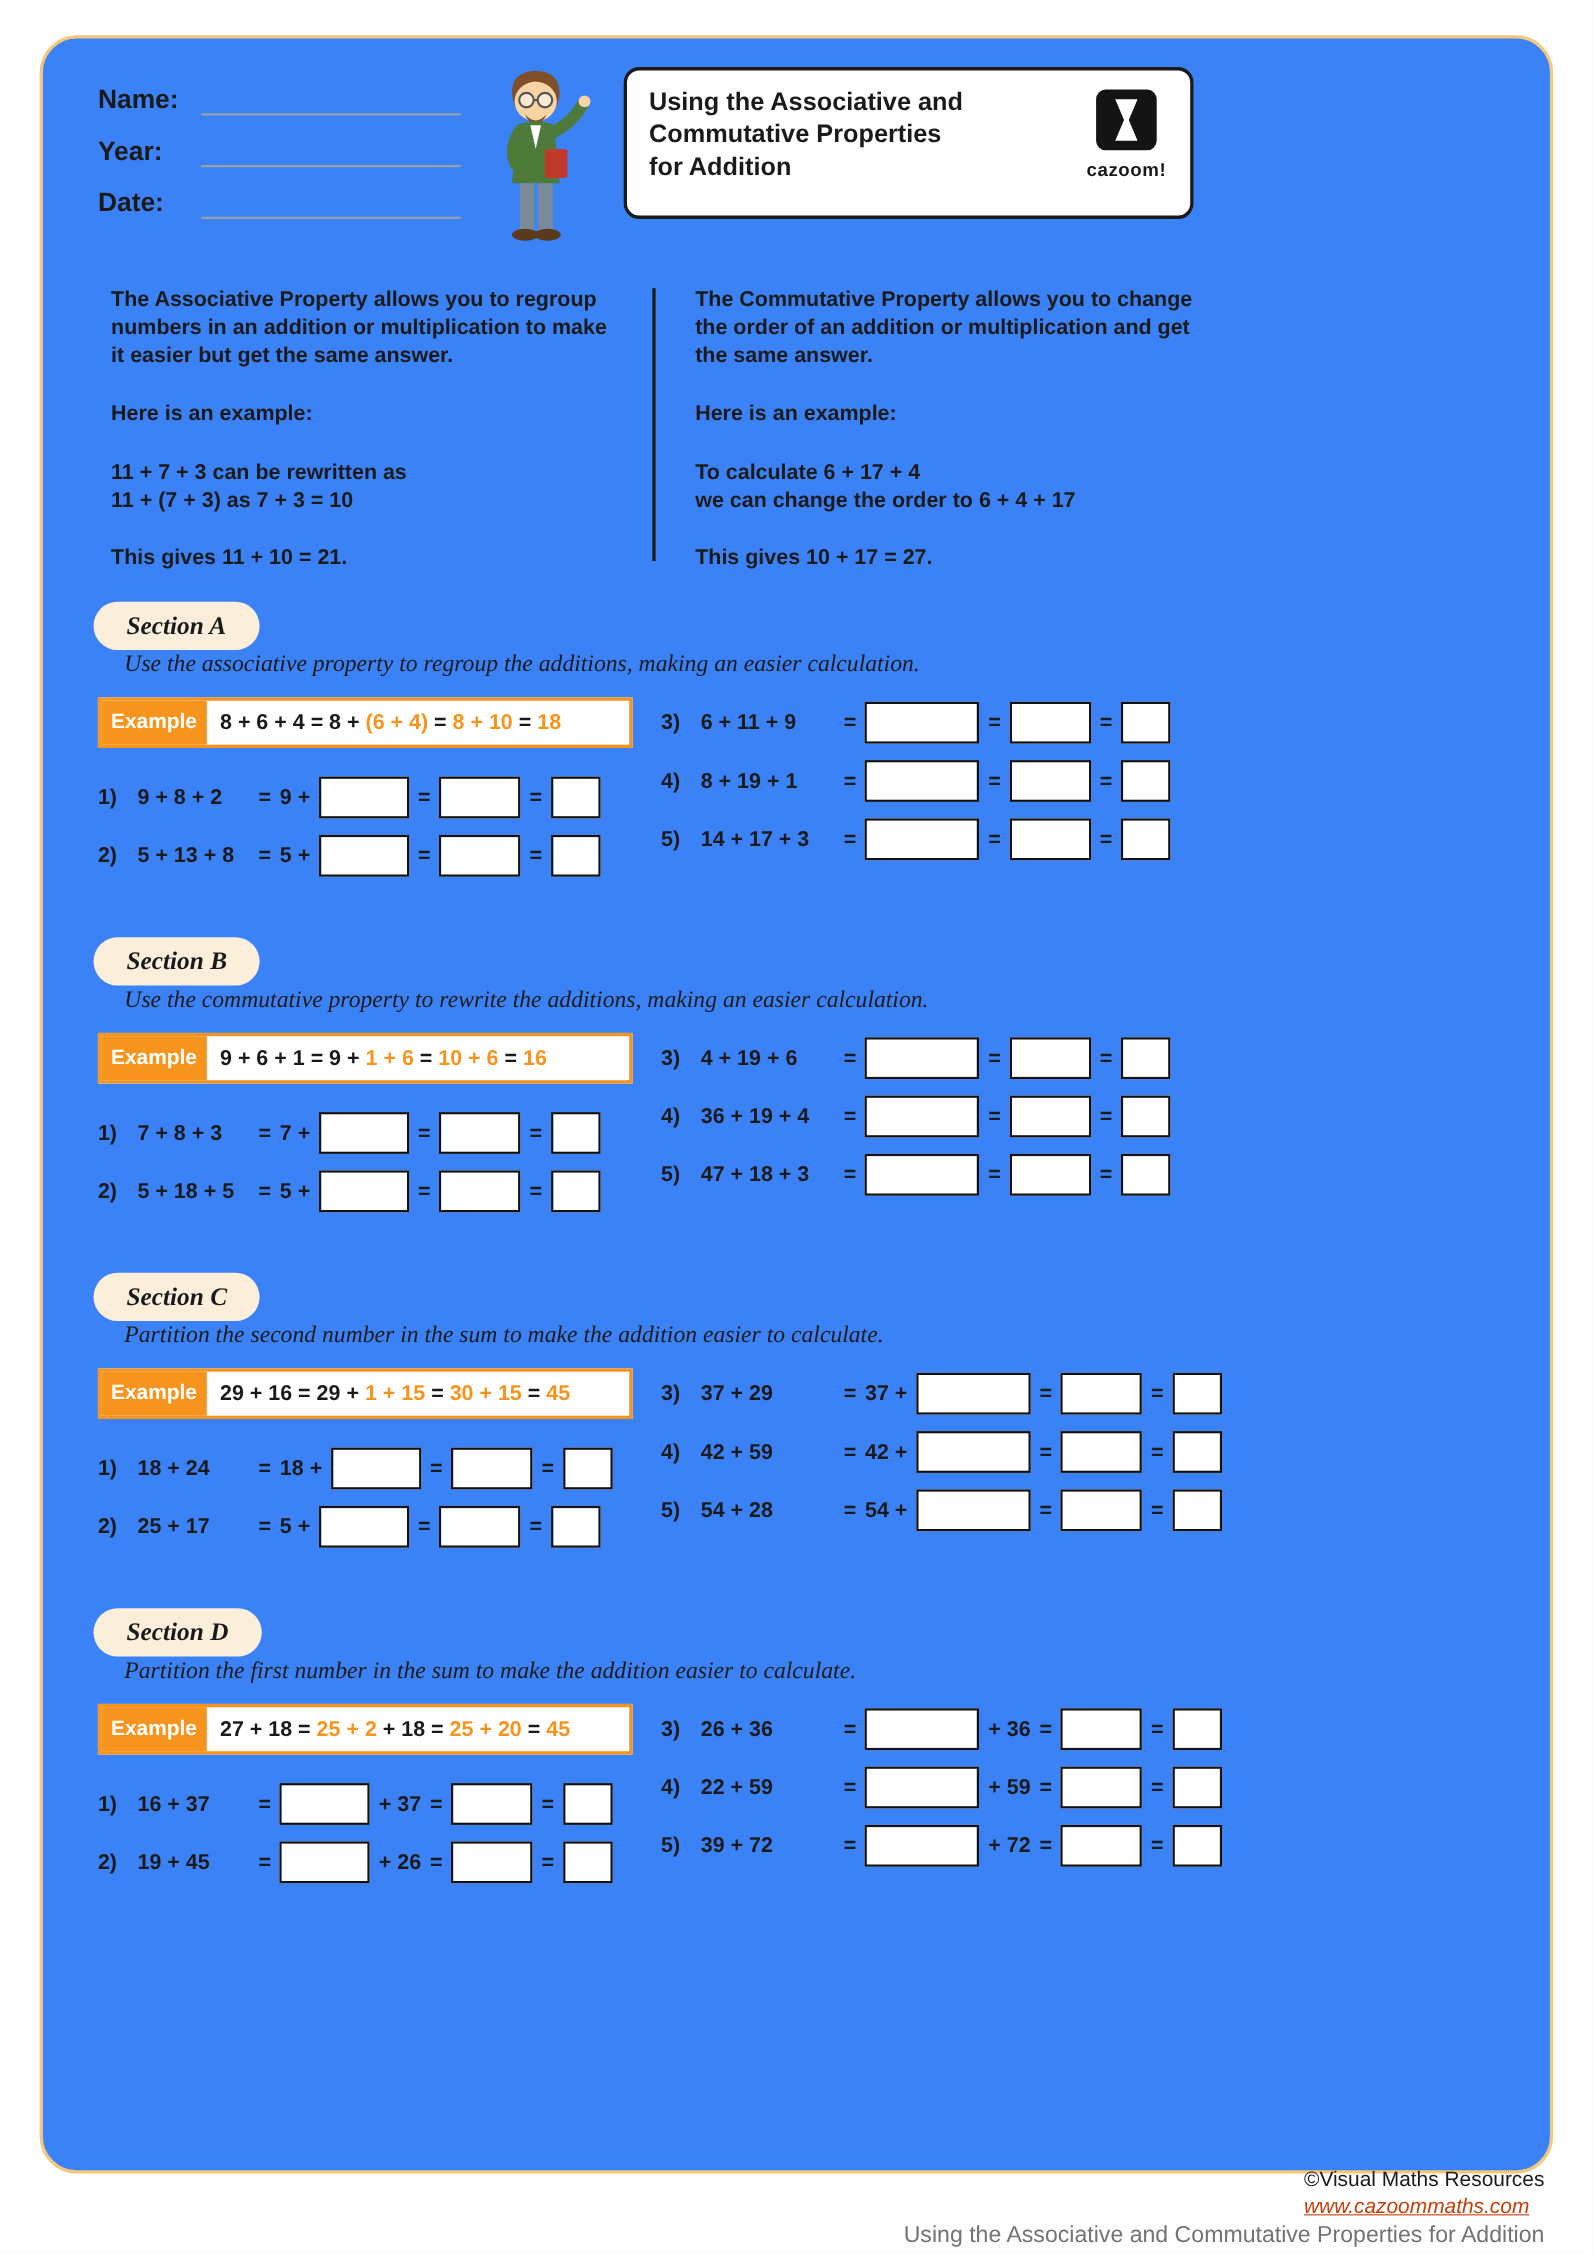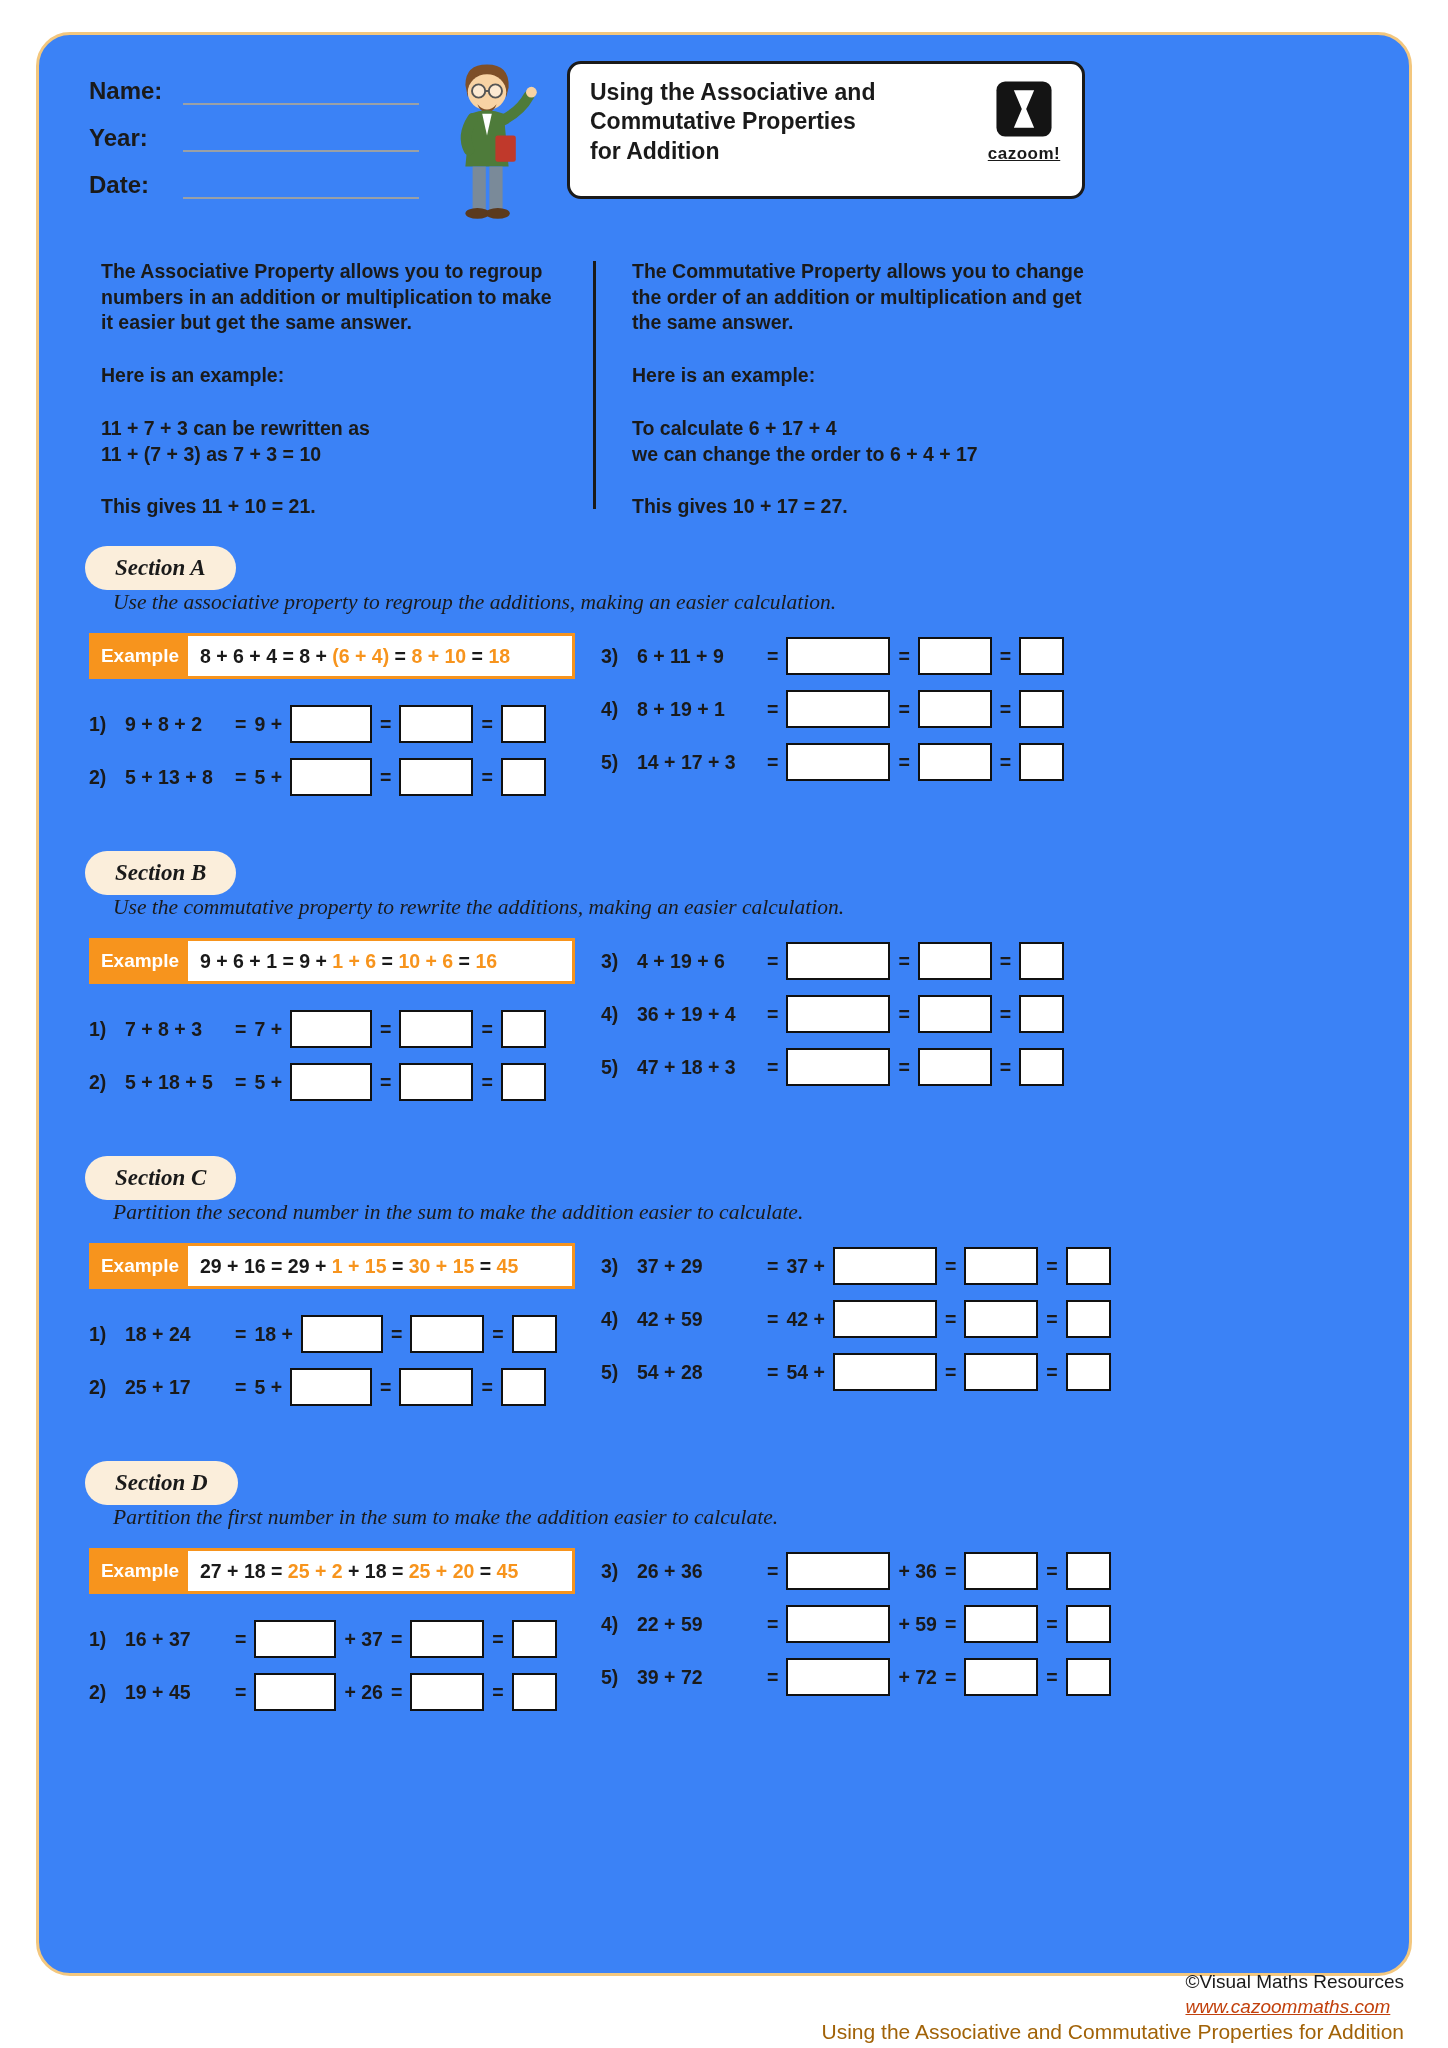--- a/index.html
+++ b/index.html
@@ -12,21 +12,21 @@
   
   .header { display:flex; align-items:flex-start; }
   .fields { width:352px; padding-top:16px; padding-left:22px; }
   .field-row { display:flex; align-items:flex-end; margin-bottom:19px; }
   .field-label { font-weight:bold; font-size:24px; width:84px; flex:none; }
   .field-line { width:240px; border-bottom:2px solid #9aa0a6; height:28px; margin-left:10px; }
   .teacher { width:128px; flex:none; margin:0 16px 0 4px; }
   .title-box { width:518px; min-height:138px; border:3px solid #1a1a1a; border-radius:14px;
                padding:14px 16px 10px 20px; display:flex; justify-content:space-between; background:#fff; }
   .title-text { font-weight:bold; font-size:23px; line-height:1.28; }
-  .logo { text-align:center; padding-top:2px; width:84px; flex:none;text-decoration:underline; }
+  .logo { text-align:center; padding-top:2px; width:84px; flex:none; }
   .logo-text { font-weight:bold; font-size:17px; margin-top:2px; letter-spacing:0.5px; }
 
   
   .intro { display:flex; margin-top:26px; padding-left:34px; }
   .intro-col { width:452px; font-weight:bold; font-size:19.5px; line-height:1.32; }
   .intro-divider { width:3px; background:#1a1a1a; height:248px; margin:2px 36px 0 40px; flex:none; }
   .intro-p + .intro-p { margin-top:27px; }
 
   
   .ws-section { margin-top:40px; padding-left:18px; }
@@ -55,21 +55,21 @@
   .box-1 { width:82px; }
   .box-2 { width:74px; }
   .box-3 { width:45px; }
   .col-right .box-1 { width:104px; }
 
   
   .footer { position:absolute; left:42px; right:44px; bottom:4px;
             display:flex; justify-content:space-between; align-items:flex-end;flex-direction:column; }
   .footer-left { font-size:19px; line-height:1.35; color:#1a1a1a; }
   .footer-link { color:#c2410c; text-decoration:underline; cursor:pointer;font-style:italic; }
-  .footer-right { font-size:21px; color:#a16207; }
+  .footer-right { font-size:21px; color:#737373; }
 </style>
 </head>
 <body>
 
 <div class="sheet">
 
   <div class="header">
     <div class="fields">
       <div class="field-row">
         <span class="field-label">Name:</span>

